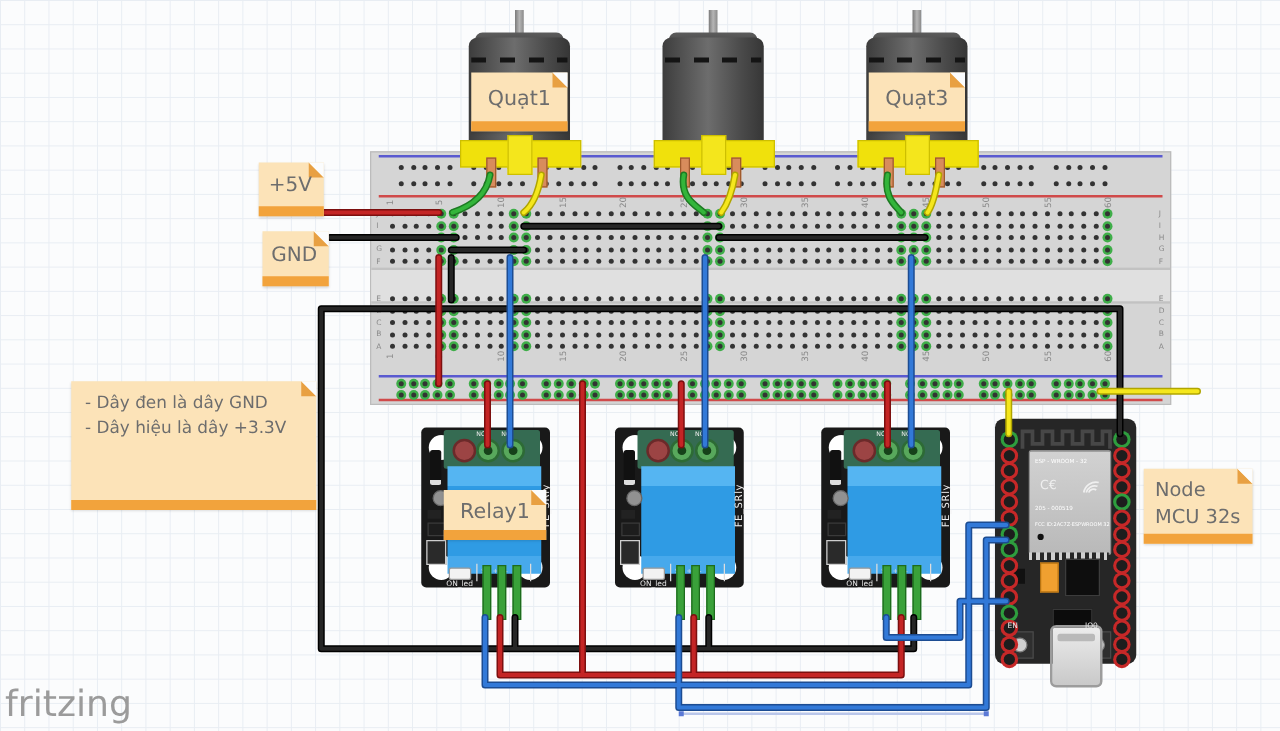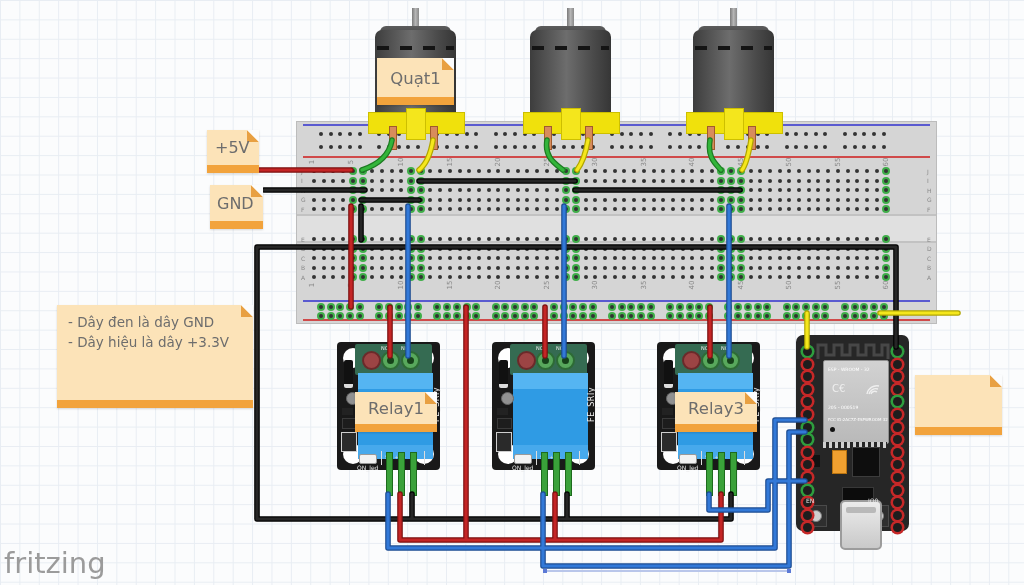--- a/index.html
+++ b/index.html
@@ -996,20 +996,26 @@
   </div>
   <div class="motor" style="left:693px;">
     <div class="shaft"></div>
     <div class="cap"></div>
     <div class="body"></div>
     <div class="vents"></div>
     <div class="bracket"></div>
     <div class="tab"></div>
     <div class="pin" style="left:14px;"></div>
     <div class="pin" style="left:55px;"></div>
+    <div class="note m-note">
+      <div class="fold-shade"></div>
+      <div class="fold-notch"></div>
+      <div class="txt">Quạt3</div>
+      <div class="bar"></div>
+    </div>
   </div>
 
   <div class="relay" style="left:337px;">
       <div class="corner" style="left:6px;top:6px;"></div>
       <div class="corner" style="right:6px;top:6px;"></div>
       <div class="corner" style="left:6px;bottom:6px;"></div>
       <div class="corner" style="right:6px;bottom:6px;"></div>
       <div class="tblock"></div>
       <div class="tlabel" style="left:44px;">NC</div>
       <div class="tlabel" style="left:64px;">NO</div>
@@ -1081,26 +1087,20 @@
       <div class="sm2"></div>
       <div class="sm3"></div>
       <div class="side">FE_SRly</div>
       <div class="led"></div>
       <div class="onled">ON_led</div>
       <div class="bracket"></div>
       <div class="pinlab">S+-</div>
       <div class="gpin" style="left:49px;"></div>
       <div class="gpin" style="left:61px;"></div>
       <div class="gpin" style="left:73px;"></div>
-      <div class="note r-note">
-        <div class="fold-shade"></div>
-        <div class="fold-notch"></div>
-        <div class="txt">Relay3</div>
-        <div class="bar"></div>
-      </div>
     </div>
 
   <div class="esp">
     <svg width="113" height="30" style="position:absolute;left:0;top:2px;">
       <path d="M22,22 V8 H30 V18 H38 V8 H46 V18 H54 V8 H62 V18 H70 V8 H78 V18 H86 V8 H92 V22" stroke="#474747" stroke-width="3" fill="none"></path>
     </svg>
     <div class="module">
       <div class="mrow" style="top:6px;font-size:4.5px;">ESP - WROOM - 32</div>
       <div class="ce">C€</div>
       <svg width="18" height="16" style="position:absolute;right:6px;top:20px;">
@@ -1177,20 +1177,24 @@
   </div>
   <div class="note" style="left:210px;top:185px;width:53px;height:44px;">
     <div class="fold-shade"></div>
     <div class="fold-notch"></div>
     <div class="txt" style="font-size:16px;padding:9px 0 0 7px;">GND</div>
     <div class="bar"></div>
   </div>
   <div class="note" style="left:915px;top:375px;width:87px;height:60px;">
     <div class="fold-shade"></div>
     <div class="fold-notch"></div>
+    <div class="txt" style="font-size:15.5px;padding:7px 0 0 9px;line-height:21px;">
+      <div>Node</div>
+      <div>MCU 32s</div>
+    </div>
     <div class="bar"></div>
   </div>
   <div class="note" style="left:57px;top:305px;width:196px;height:103px;">
     <div class="fold-shade"></div>
     <div class="fold-notch"></div>
     <div class="txt" style="font-size:13.5px;line-height:19.5px;padding:8px 0 0 11px;">
       <div>- Dây đen là dây GND</div>
       <div>- Dây hiệu là dây +3.3V</div>
     </div>
     <div class="bar"></div>

